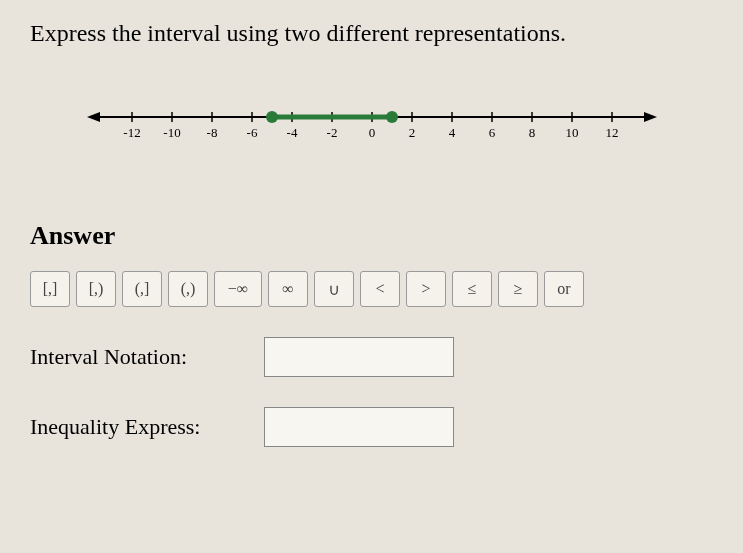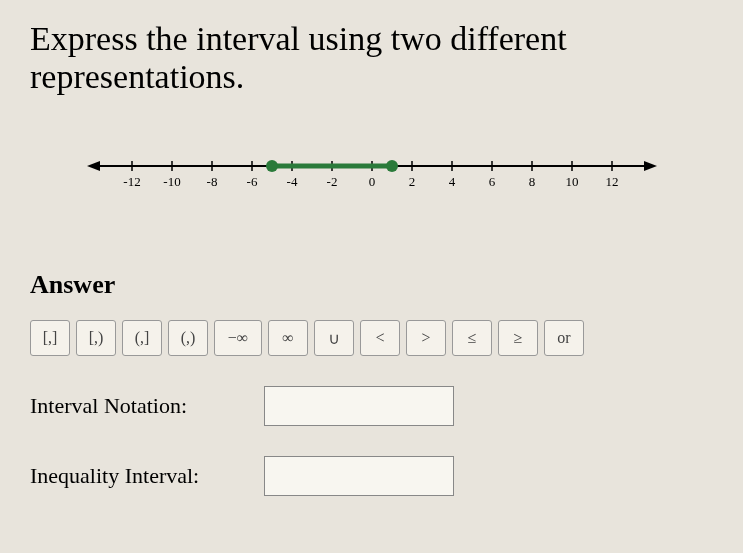--- a/index.html
+++ b/index.html
@@ -10,21 +10,21 @@
     body {
       width: 743px;
       height: 553px;
       background: #e8e4dc;
       font-family: Georgia, 'Times New Roman', serif;
       color: #1a1a1a;
       padding: 20px 30px;
       position: relative;
     }
     .question-text {
-      font-size: 34px;
+      font-size: 24px;
       font-weight: 400;
       margin-bottom: 40px;
       color: #000;
     }
     .number-line-container {
       margin: 30px auto 60px;
       width: 580px;
       position: relative;
     }
     .answer-section {
@@ -146,16 +146,16 @@
     <button class="symbol-btn">≥</button>
     <button class="symbol-btn">or</button>
   </div>
 
   <div class="notation-row">
     <div class="notation-label">Interval Notation:</div>
     <input class="notation-input" type="text" value="" style="">
   </div>
 
   <div class="notation-row">
-    <div class="notation-label">Inequality Interval:</div>
+    <div class="notation-label">Inequality Express:</div>
     <input class="notation-input" type="text" value="" style="">
   </div>
 </div>
 
 </body></html>

